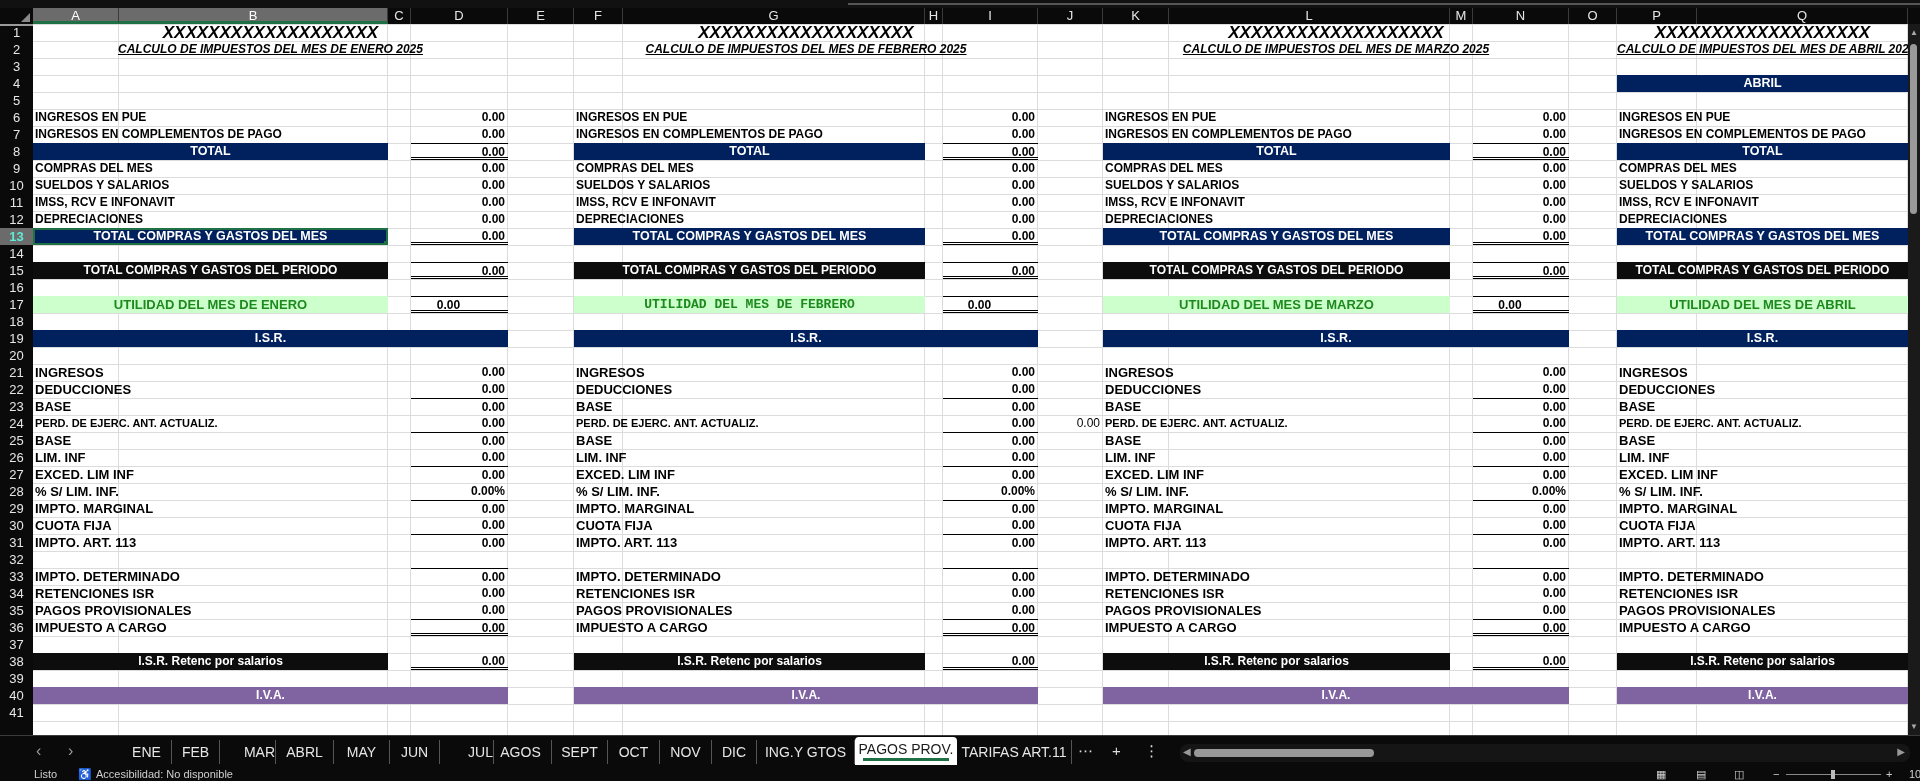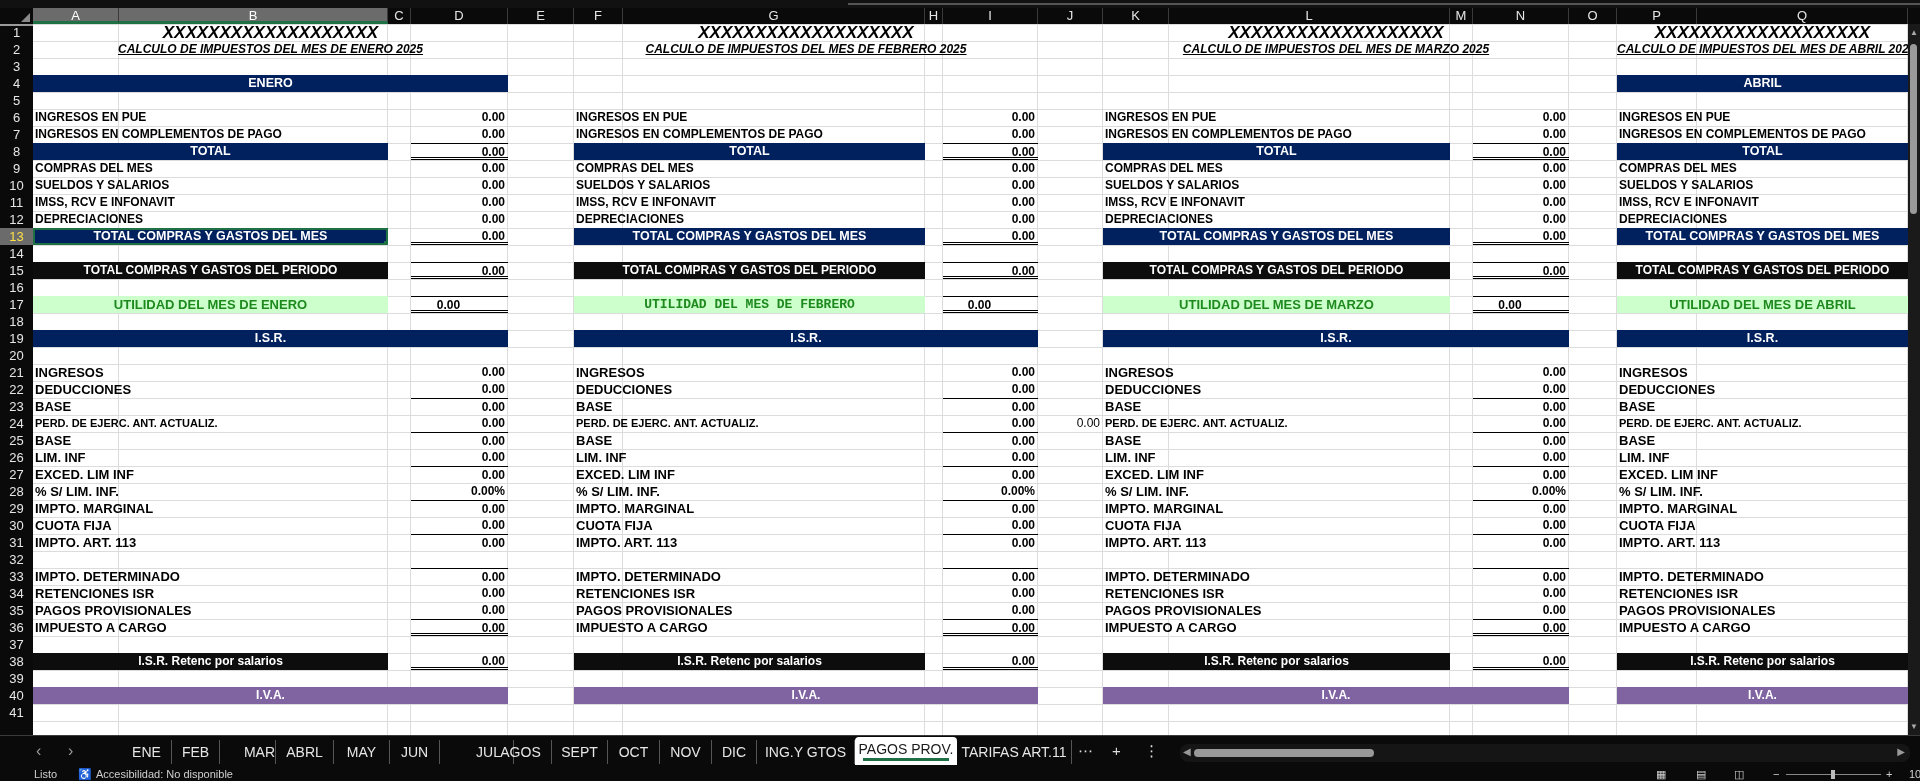--- a/index.html
+++ b/index.html
@@ -6,21 +6,21 @@
   body{width:1920px;height:781px;overflow:hidden;background:#0a0a0a;font-family:"Liberation Sans",sans-serif;position:relative;}
   .colhdr{position:absolute;top:8px;left:0;width:1908px;height:16px;background:#0a0a0a;border-bottom:2px solid #9a9a9a;}
   .colhdr .corner{position:absolute;left:0;top:0;width:33px;height:16px;}
   .colhdr .corner:after{content:"";position:absolute;right:3px;bottom:2px;border-left:9px solid transparent;border-bottom:9px solid #8a8a8a;}
   .ch{position:absolute;top:0;height:16px;line-height:16px;text-align:center;color:#e6e6e6;font-size:13px;border-right:1px solid #3a3a3a;box-sizing:border-box;}
   .ch.sel{background:#6b6b6b;color:#fff;border-bottom:3px solid #1e7145;}
   .topbar{position:absolute;top:0;left:0;width:1920px;height:8px;background:#111;}
   .topbar .line{position:absolute;left:848px;top:3px;width:1072px;height:2px;background:#555;}
   .rownums{position:absolute;left:0;top:24px;width:33px;}
   .rn{height:17px;line-height:17px;color:#e6e6e6;font-size:13px;text-align:center;box-sizing:border-box;}
-  .rn.sel{background:#6b6b6b;color:#fde047;}
+  .rn.sel{background:#6b6b6b;color:#5eead4;font-weight:bold;}
   .grid{position:absolute;left:33px;top:24px;width:1875px;height:711px;background:#fff;overflow:hidden;
     background-image:linear-gradient(to bottom,#dcdcdc 1px,transparent 1px);background-size:100% 17px;}
   .vline{position:absolute;top:0;width:1px;height:711px;background:#dcdcdc;}
   .cell{position:absolute;height:17px;line-height:17px;font-size:12px;font-weight:bold;color:#000;white-space:nowrap;overflow:hidden;box-sizing:border-box;}
   .lbl{padding-left:2px;}
   .num{text-align:right;padding-right:3px;}
   .band{background:#00215e;color:#fff;text-align:center;font-size:12.5px;}
   .band2{background:#0d0d0d;color:#fff;text-align:center;}
   .green{background:#ccffcc;color:#1e8a1e;text-align:center;font-size:13px;}
   .iva{background:#8064a2;color:#fff;text-align:center;}
@@ -132,21 +132,20 @@
     <div class="vline" style="left: 1069px;"></div>
     <div class="vline" style="left: 1135px;"></div>
     <div class="vline" style="left: 1416px;"></div>
     <div class="vline" style="left: 1439px;"></div>
     <div class="vline" style="left: 1535px;"></div>
     <div class="vline" style="left: 1583px;"></div>
     <div class="vline" style="left: 1663px;"></div>
     <div class="vline" style="left: 1874px;"></div>
     <div class="cell title1" style="left: 0px; top: 0px; width: 475px;">XXXXXXXXXXXXXXXXXXX</div>
     <div class="cell title2" style="left: 0px; top: 17px; width: 475px;">CALCULO DE IMPUESTOS DEL MES DE ENERO 2025</div>
-    <div class="cell band" style="left: 0px; top: 51px; width: 475px;">ENERO</div>
     <div class="cell lbl" style="left: 0px; top: 85px; width: 378px;">INGRESOS EN PUE</div>
     <div class="cell num" style="left: 378px; top: 85px; width: 97px;">0.00</div>
     <div class="cell lbl" style="left: 0px; top: 102px; width: 378px;">INGRESOS EN COMPLEMENTOS DE PAGO</div>
     <div class="cell num" style="left: 378px; top: 102px; width: 97px;">0.00</div>
     <div class="cell lbl" style="left: 0px; top: 136px; width: 378px;">COMPRAS DEL MES</div>
     <div class="cell num" style="left: 378px; top: 136px; width: 97px;">0.00</div>
     <div class="cell lbl" style="left: 0px; top: 153px; width: 378px;">SUELDOS Y SALARIOS</div>
     <div class="cell num" style="left: 378px; top: 153px; width: 97px;">0.00</div>
     <div class="cell lbl" style="left: 0px; top: 170px; width: 378px;">IMSS, RCV E INFONAVIT</div>
     <div class="cell num" style="left: 378px; top: 170px; width: 97px;">0.00</div>
@@ -353,21 +352,21 @@
     <span class="la">◀</span>
     <div class="thumb"></div>
     <span class="ra">▶</span>
   </div>
 <div class="tab" style="left: 122px; width: 50px; text-align: center; padding: 0px;">ENE</div>
     <div class="tab" style="left: 172px; width: 48px; text-align: center; padding: 0px;">FEB</div>
     <div class="tab" style="left: 220px; width: 56px; text-align: right; padding: 0px;">MAR</div>
     <div class="tab" style="left: 276px; width: 58px; text-align: center; padding: 0px;">ABRL</div>
     <div class="tab" style="left: 334px; width: 56px; text-align: center; padding: 0px;">MAY</div>
     <div class="tab" style="left: 390px; width: 50px; text-align: center; padding: 0px;">JUN</div>
-    <div class="tab" style="left: 464px; width: 50px; text-align: center; padding: 0px;">JUL</div>
+    <div class="tab" style="left: 444px; width: 50px; text-align: right; padding: 0px;">JUL</div>
     <div class="tab" style="left: 490px; width: 62px; text-align: center; padding: 0px;">AGOS</div>
     <div class="tab" style="left: 552px; width: 56px; text-align: center; padding: 0px;">SEPT</div>
     <div class="tab" style="left: 608px; width: 52px; text-align: center; padding: 0px;">OCT</div>
     <div class="tab" style="left: 660px; width: 52px; text-align: center; padding: 0px;">NOV</div>
     <div class="tab" style="left: 712px; width: 45px; text-align: center; padding: 0px;">DIC</div>
     <div class="tab" style="left: 757px; width: 98px; text-align: center; padding: 0px;">ING.Y GTOS</div>
     <div class="tab active" style="left: 855px; width: 102px; text-align: center; padding: 0px;">PAGOS PROV.</div>
     <div class="tab" style="left: 957px; width: 115px; text-align: center; padding: 0px;">TARIFAS ART.11</div>
     <span class="navbtn" style="left: 1078px; color: rgb(221, 221, 221); font-size: 15px;">⋯</span>
     <span class="navbtn" style="left: 1112px; color: rgb(221, 221, 221); font-size: 15px;">+</span>

